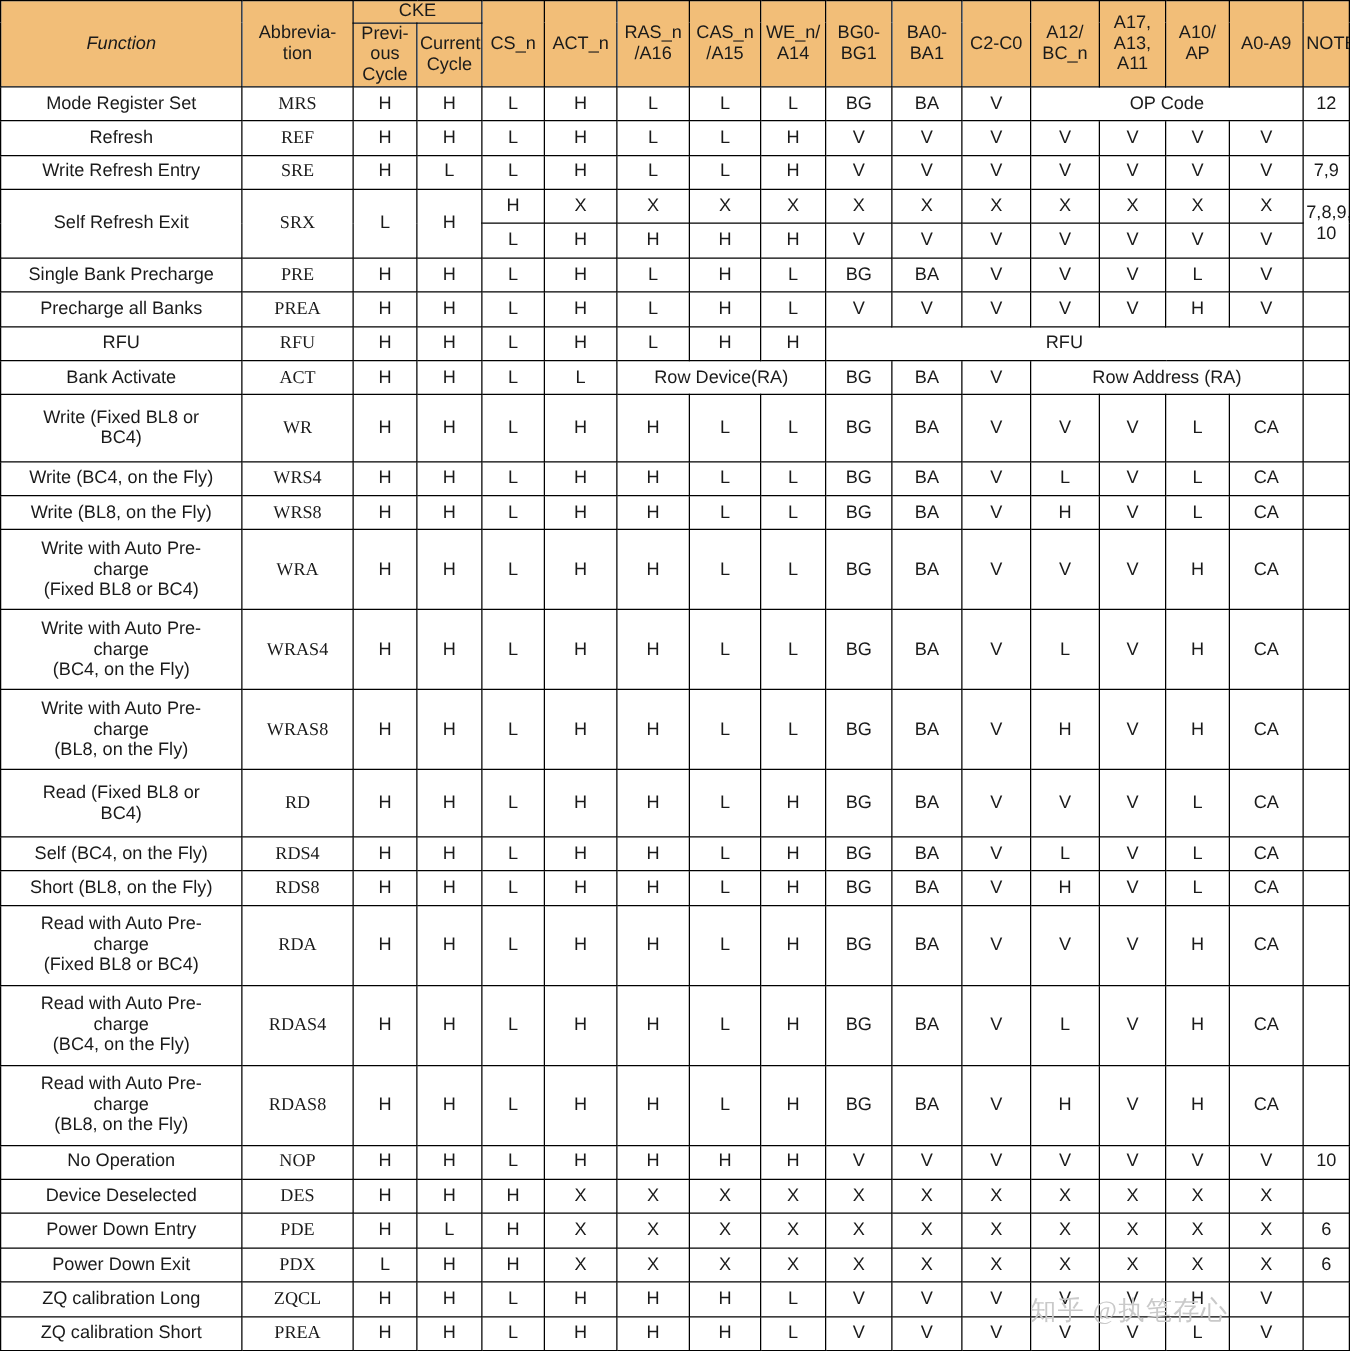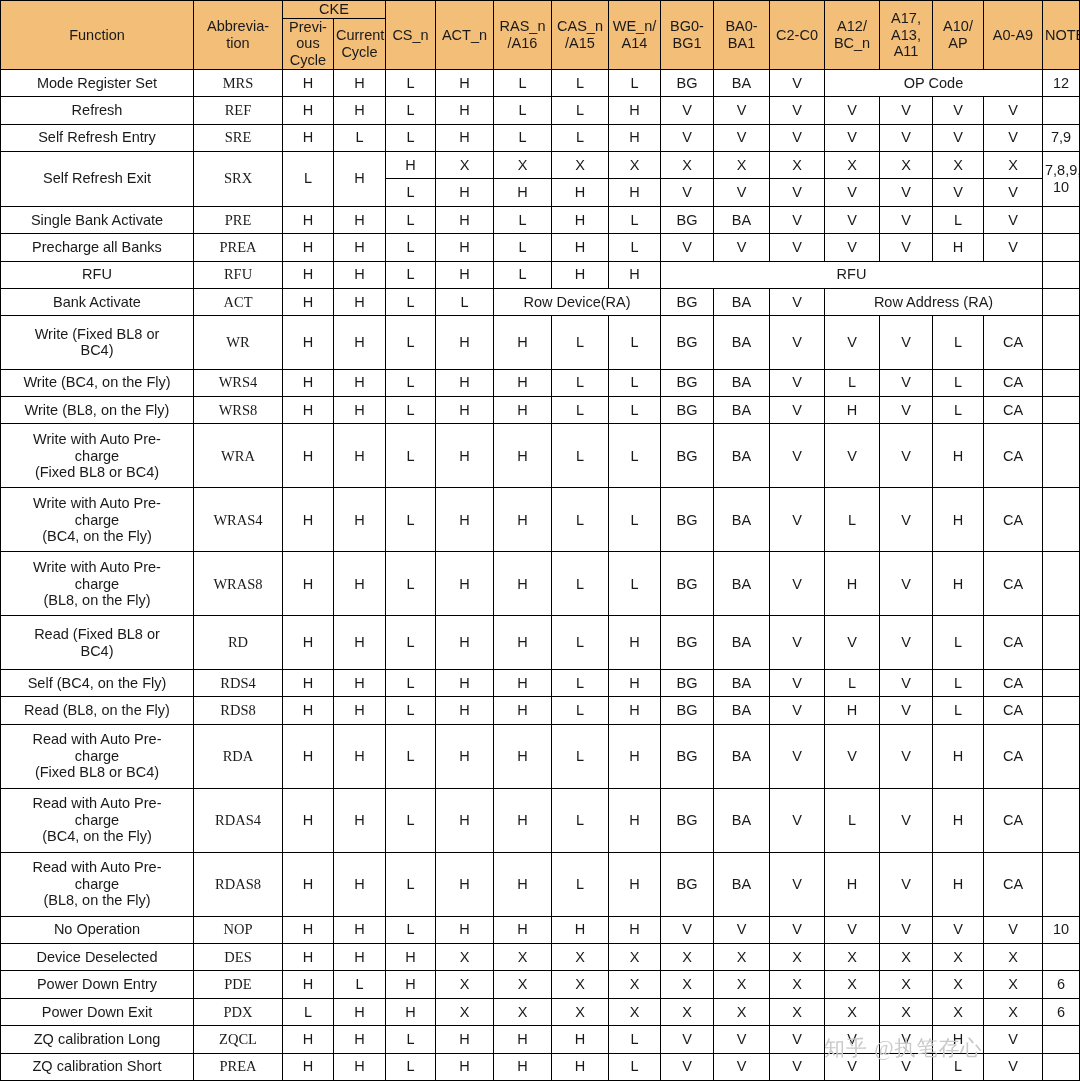--- a/index.html
+++ b/index.html
@@ -24,21 +24,21 @@
     vertical-align:middle;
     overflow:hidden;
     line-height:1.15;
   }
   
   thead th{
     background:#F2BE78;
     font-weight:bold;
     color:#000000;
   }
-  th.h-func{font-size:19px;}
+  th.h-func{font-size:19px;font-style:italic;}
   th.h-note{font-size:19px;}
   th.h-main{font-size:14px;}
   th.h-cke{font-size:15px;}
   th.h-sub{font-size:11.5px;font-weight:bold;}
   
   td.fn{
     text-align:left;
     padding-left:5px;
     font-size:15.5px;
     color:#111;
@@ -138,21 +138,21 @@
           <td class="val v">V</td>
           <td class="val v">V</td>
           <td class="val v">V</td>
           <td class="val v">V</td>
           <td class="val v">V</td>
           <td class="val v">V</td>
           <td class="val v">V</td>
           <td class="note"></td>
         </tr>
         <tr>
-          <td class="fn" rowspan="1">Self Refresh Entry</td>
+          <td class="fn" rowspan="1">Write Refresh Entry</td>
           <td class="abbr" rowspan="1">SRE</td>
           <td class="val">H</td>
           <td class="val">L</td>
           <td class="val">L</td>
           <td class="val">H</td>
           <td class="val">L</td>
           <td class="val">L</td>
           <td class="val">H</td>
           <td class="val v">V</td>
           <td class="val v">V</td>
@@ -190,21 +190,21 @@
           <td class="val">H</td>
           <td class="val v">V</td>
           <td class="val v">V</td>
           <td class="val v">V</td>
           <td class="val v">V</td>
           <td class="val v">V</td>
           <td class="val v">V</td>
           <td class="val v">V</td>
         </tr>
         <tr>
-          <td class="fn" rowspan="1">Single Bank Activate</td>
+          <td class="fn" rowspan="1">Single Bank Precharge</td>
           <td class="abbr" rowspan="1">PRE</td>
           <td class="val">H</td>
           <td class="val">H</td>
           <td class="val">L</td>
           <td class="val">H</td>
           <td class="val">L</td>
           <td class="val">H</td>
           <td class="val">L</td>
           <td class="val">BG</td>
           <td class="val">BA</td>
@@ -407,21 +407,21 @@
           <td class="val">BG</td>
           <td class="val">BA</td>
           <td class="val v">V</td>
           <td class="val">L</td>
           <td class="val v">V</td>
           <td class="val">L</td>
           <td class="val">CA</td>
           <td class="note"></td>
         </tr>
         <tr>
-          <td class="fn" rowspan="1">Read (BL8, on the Fly)</td>
+          <td class="fn" rowspan="1">Short (BL8, on the Fly)</td>
           <td class="abbr" rowspan="1">RDS8</td>
           <td class="val">H</td>
           <td class="val">H</td>
           <td class="val">L</td>
           <td class="val">H</td>
           <td class="val">H</td>
           <td class="val">L</td>
           <td class="val">H</td>
           <td class="val">BG</td>
           <td class="val">BA</td>

